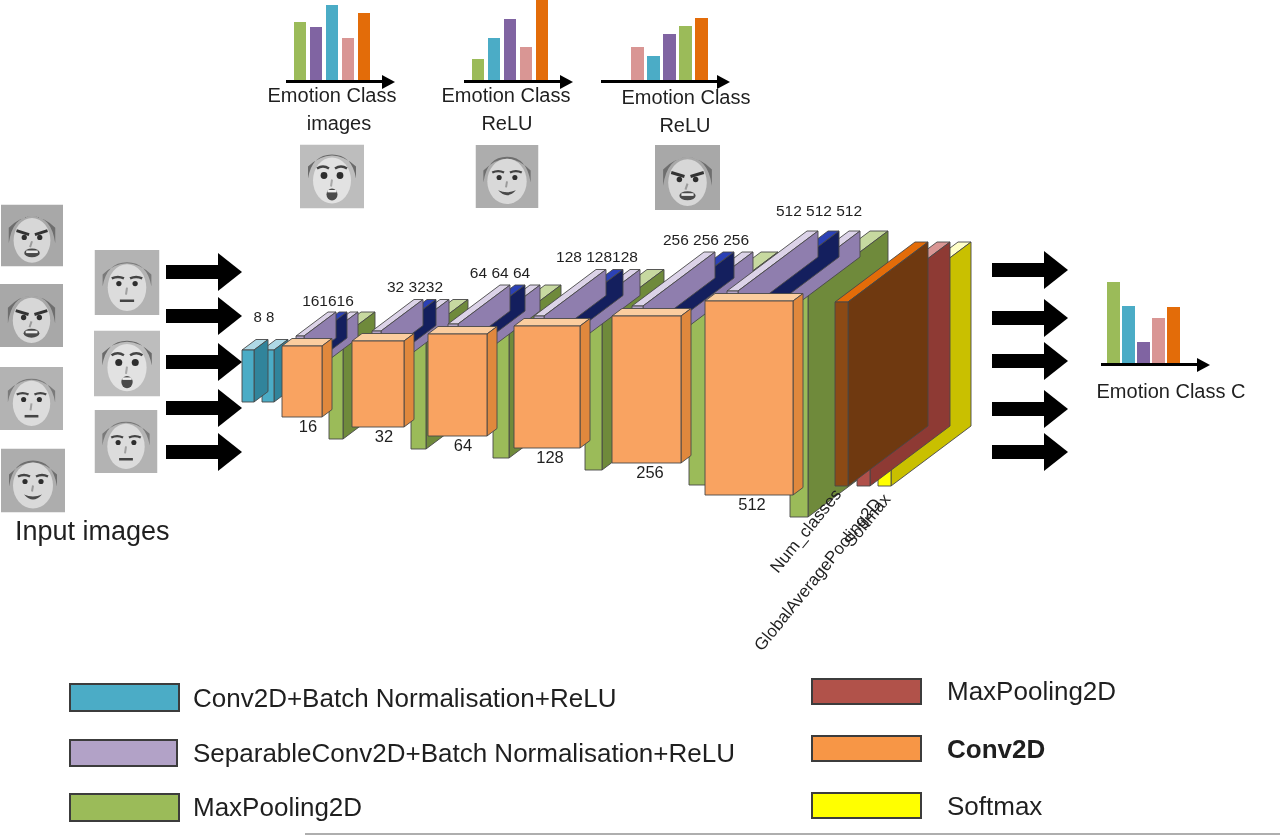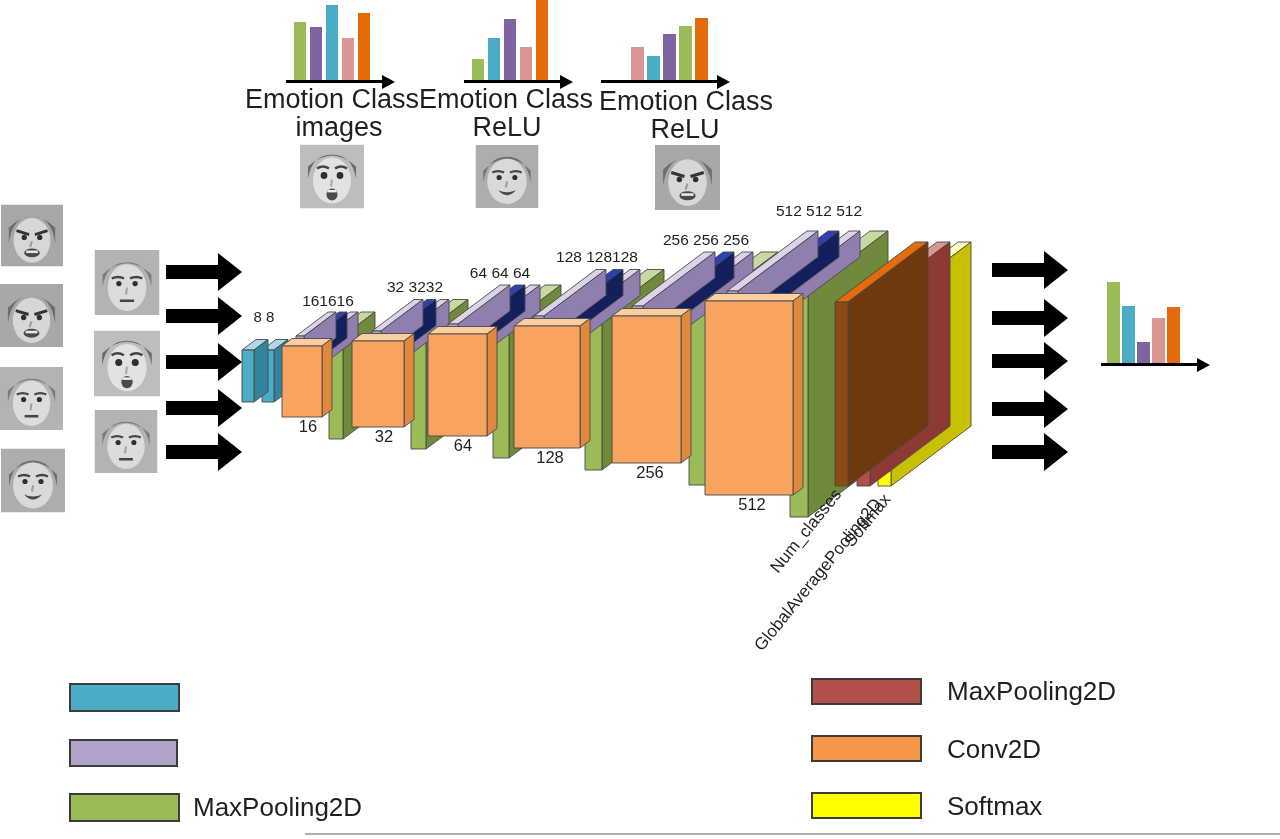--- a/index.html
+++ b/index.html
@@ -10,21 +10,21 @@
   .face svg{width:100%;height:100%;display:block;}
   .arr{position:absolute;width:76px;height:38px;}
   .arr .sh{position:absolute;left:0;top:12px;width:52px;height:14px;background:#000;}
   .arr .hd{position:absolute;left:52px;top:0;width:0;height:0;
            border-left:24px solid #000;border-top:19px solid transparent;border-bottom:19px solid transparent;}
   .bars{position:absolute;display:flex;align-items:flex-end;}
   .bar{flex:none;}
   .axis{position:absolute;height:3px;background:#000;}
   .axhd{position:absolute;width:0;height:0;border-left:13px solid #000;
         border-top:7px solid transparent;border-bottom:7px solid transparent;}
-  .ctitle{position:absolute;transform:translateX(-50%);text-align:center;font-size:27px;
+  .ctitle{position:absolute;transform:translateX(-50%);text-align:center;font-size:20px;
           white-space:nowrap;color:#1f1f1f;}
   .biglabel{position:absolute;font-size:27px;color:#1f1f1f;white-space:nowrap;}
   .legend-swatch{position:absolute;border:2px solid #3c3c3c;box-sizing:border-box;}
   .legend-label{position:absolute;font-size:26px;color:#1f1f1f;white-space:nowrap;}
   .baseline{position:absolute;background:#aeaeae;}
 </style>
 </head>
 <body>
 
 <div id="stage">
@@ -283,20 +283,21 @@
   <div class="face" style="left:94px;top:330px;width:66px;height:67px;">
     <svg viewBox="0 0 64 64">
         <use href="#f-surprised"></use>
       </svg>
     </div>
   <div class="face" style="left:94px;top:410px;width:64px;height:63px;">
     <svg viewBox="0 0 64 64">
         <use href="#f-neutral"></use>
       </svg>
     </div>
+  <div class="biglabel" style="left:15px;top:516px;">Input images</div>
 
   <div class="arr" style="left:166px;top:253px;">
       <i class="sh"></i>
       <i class="hd"></i>
     </div>
   <div class="arr" style="left:166px;top:297px;">
       <i class="sh"></i>
       <i class="hd"></i>
     </div>
   <div class="arr" style="left:166px;top:343px;">
@@ -335,27 +336,30 @@
 
   <div class="bars" style="left:1107px;top:282px;height:82px;">
       <div class="bar" style="width: 13px; height: 82px; margin-right: 2px; background: rgb(155, 187, 89);"></div>
       <div class="bar" style="width: 13px; height: 58px; margin-right: 2px; background: rgb(75, 172, 198);"></div>
       <div class="bar" style="width: 13px; height: 22px; margin-right: 2px; background: rgb(128, 100, 162);"></div>
       <div class="bar" style="width: 13px; height: 46px; margin-right: 2px; background: rgb(217, 150, 148);"></div>
       <div class="bar" style="width: 13px; height: 57px; margin-right: 0px; background: rgb(227, 108, 9);"></div>
     </div>
   <div class="axis" style="left:1101px;top:363px;width:96px;"></div>
   <div class="axhd" style="left:1197px;top:358px;"></div>
+  <div class="ctitle" style="left:1171px;top:380px;">Emotion Class C</div>
 
   <div class="legend-swatch" style="left: 69px; top: 683px; width: 111px; height: 29px; background: rgb(75, 172, 198);"></div>
+  <div class="legend-label" style="left:193px;top:683px;">Conv2D+Batch Normalisation+ReLU</div>
   <div class="legend-swatch" style="left: 69px; top: 739px; width: 109px; height: 28px; background: rgb(178, 162, 199);"></div>
+  <div class="legend-label" style="left:193px;top:738px;">SeparableConv2D+Batch Normalisation+ReLU</div>
   <div class="legend-swatch" style="left: 69px; top: 793px; width: 111px; height: 29px; background: rgb(155, 187, 89);"></div>
   <div class="legend-label" style="left:193px;top:792px;">MaxPooling2D</div>
 
   <div class="legend-swatch" style="left: 811px; top: 678px; width: 111px; height: 27px; background: rgb(177, 82, 74);"></div>
   <div class="legend-label" style="left:947px;top:676px;">MaxPooling2D</div>
   <div class="legend-swatch" style="left: 811px; top: 735px; width: 111px; height: 27px; background: rgb(247, 150, 70);"></div>
-  <div class="legend-label" style="left:947px;top:734px;">Conv2D</div>
+  <div class="legend-label" style="left:947px;top:734px;font-weight:bold;">Conv2D</div>
   <div class="legend-swatch" style="left: 811px; top: 792px; width: 111px; height: 27px; background: rgb(255, 255, 0);"></div>
   <div class="legend-label" style="left:947px;top:791px;">Softmax</div>
 
   <div class="baseline" style="left:305px;top:833px;width:975px;height:2px;"></div>
 </div>
 
 </body></html>

